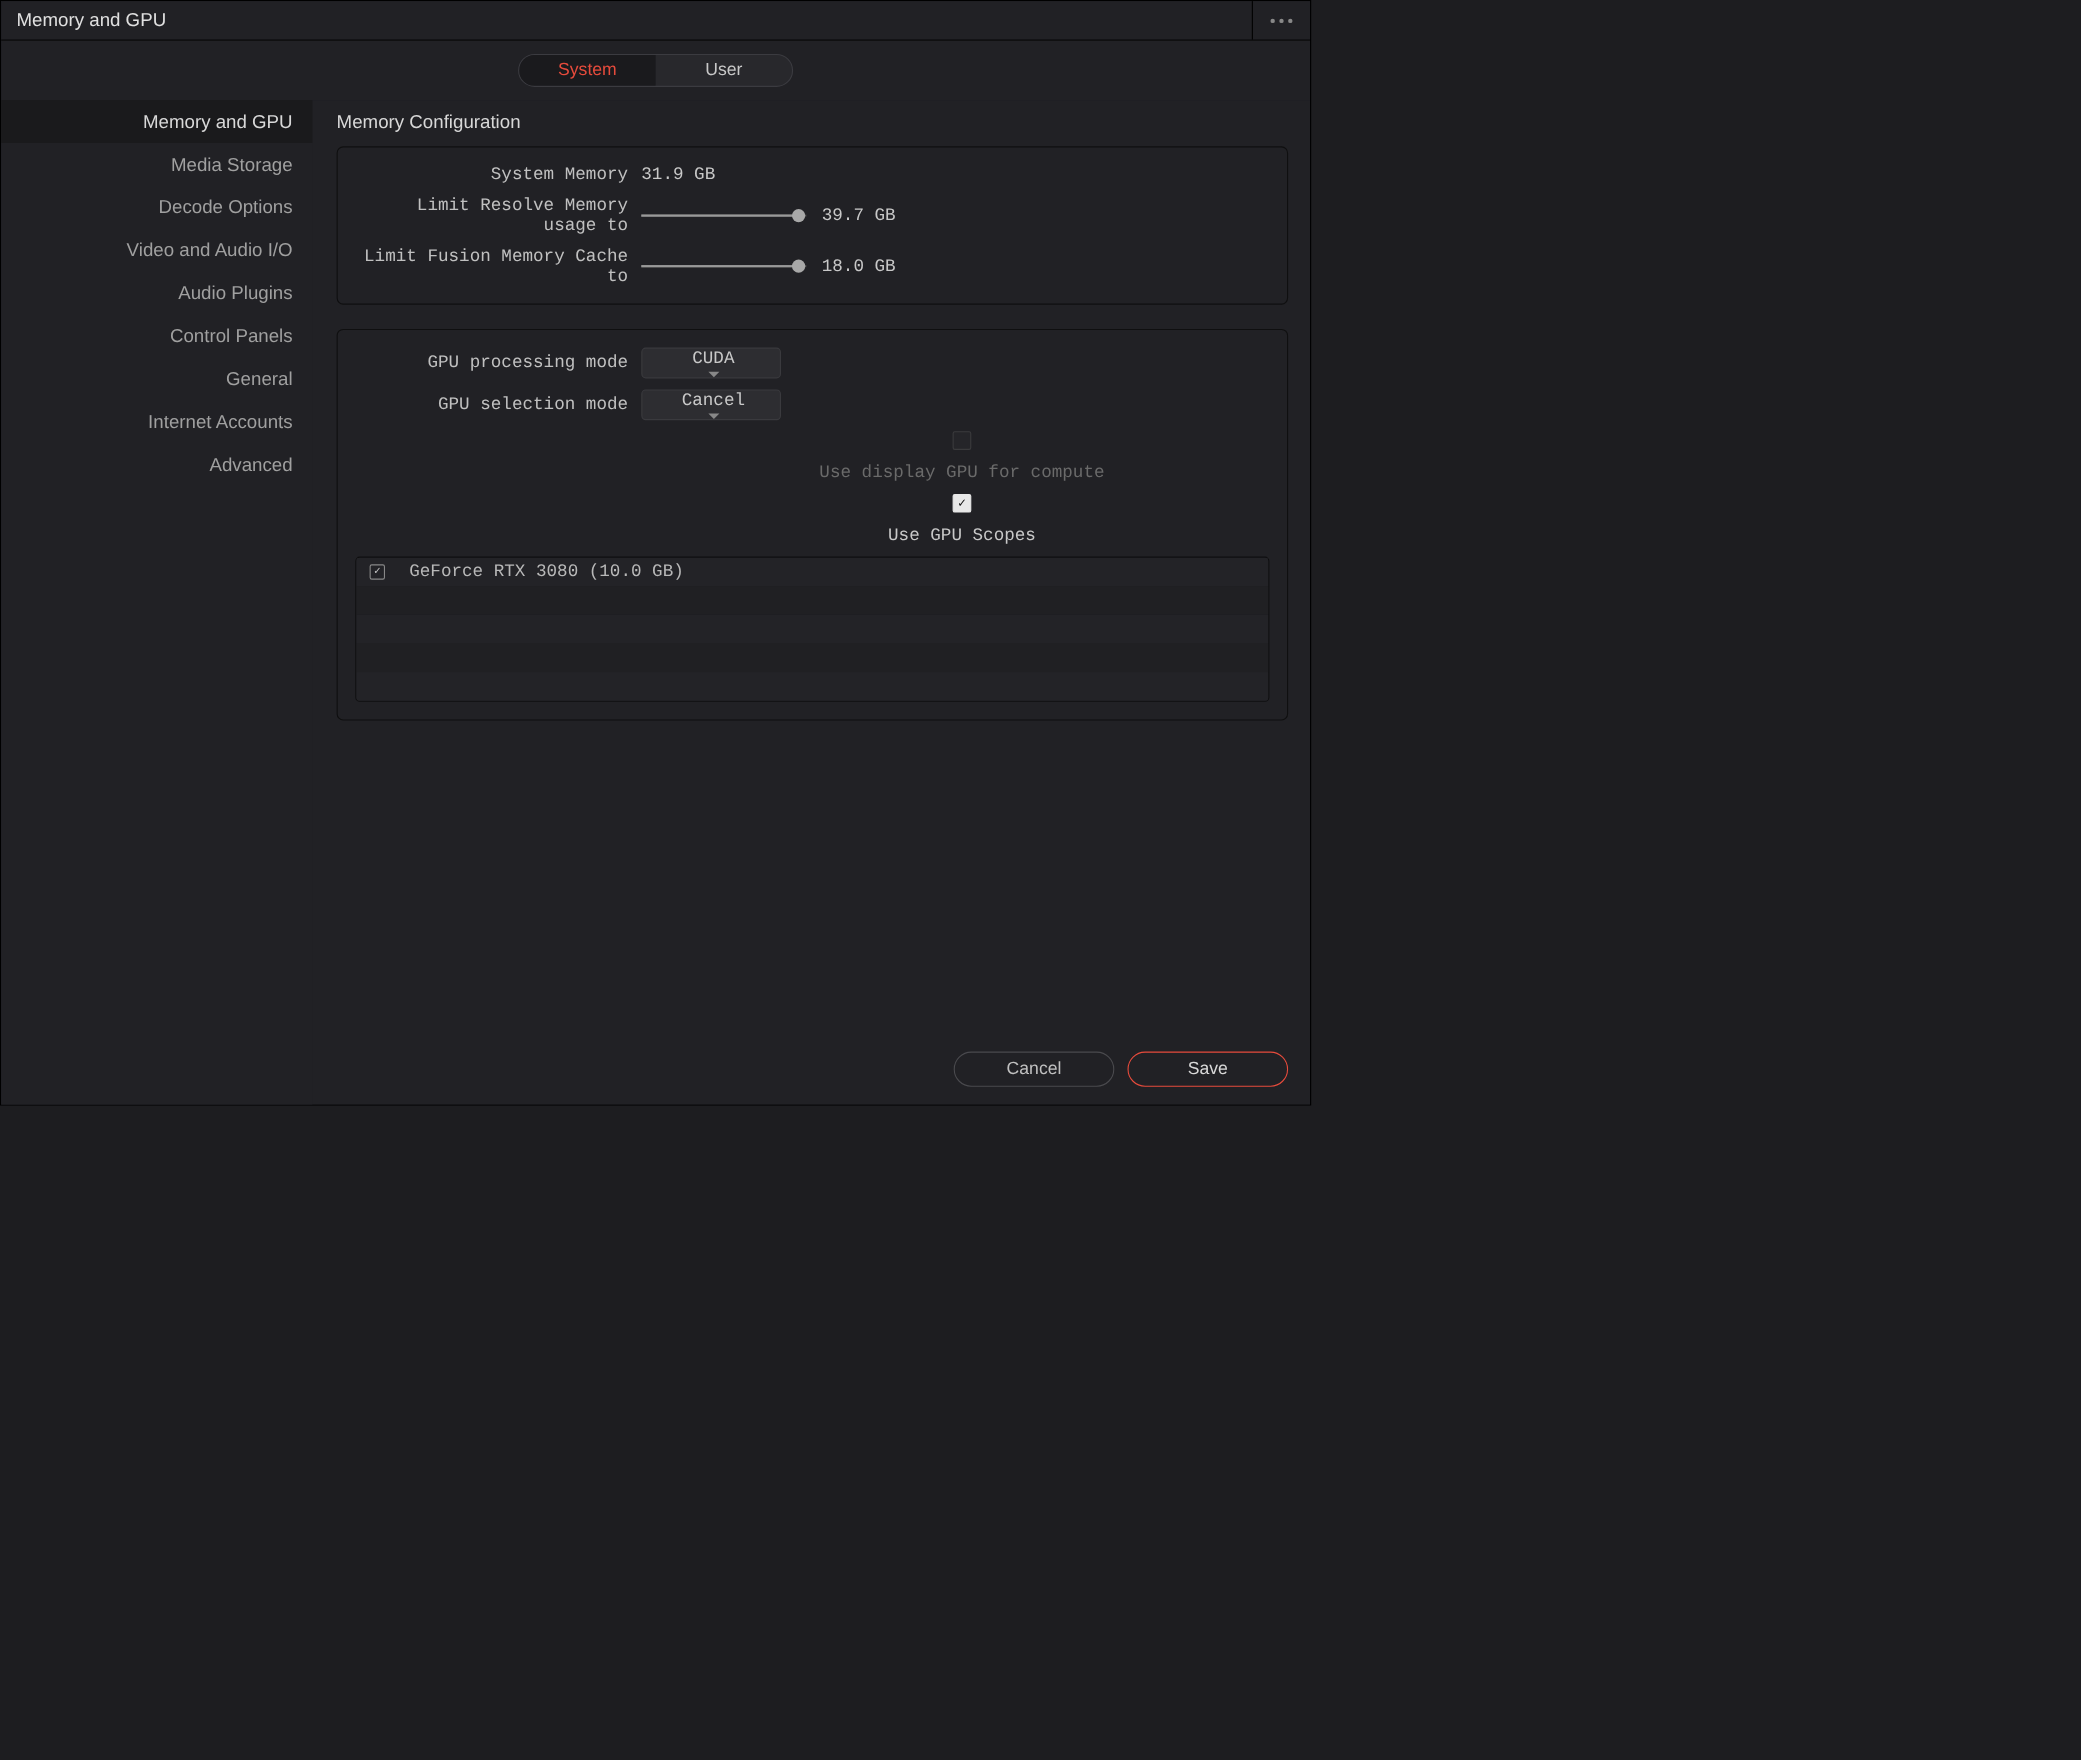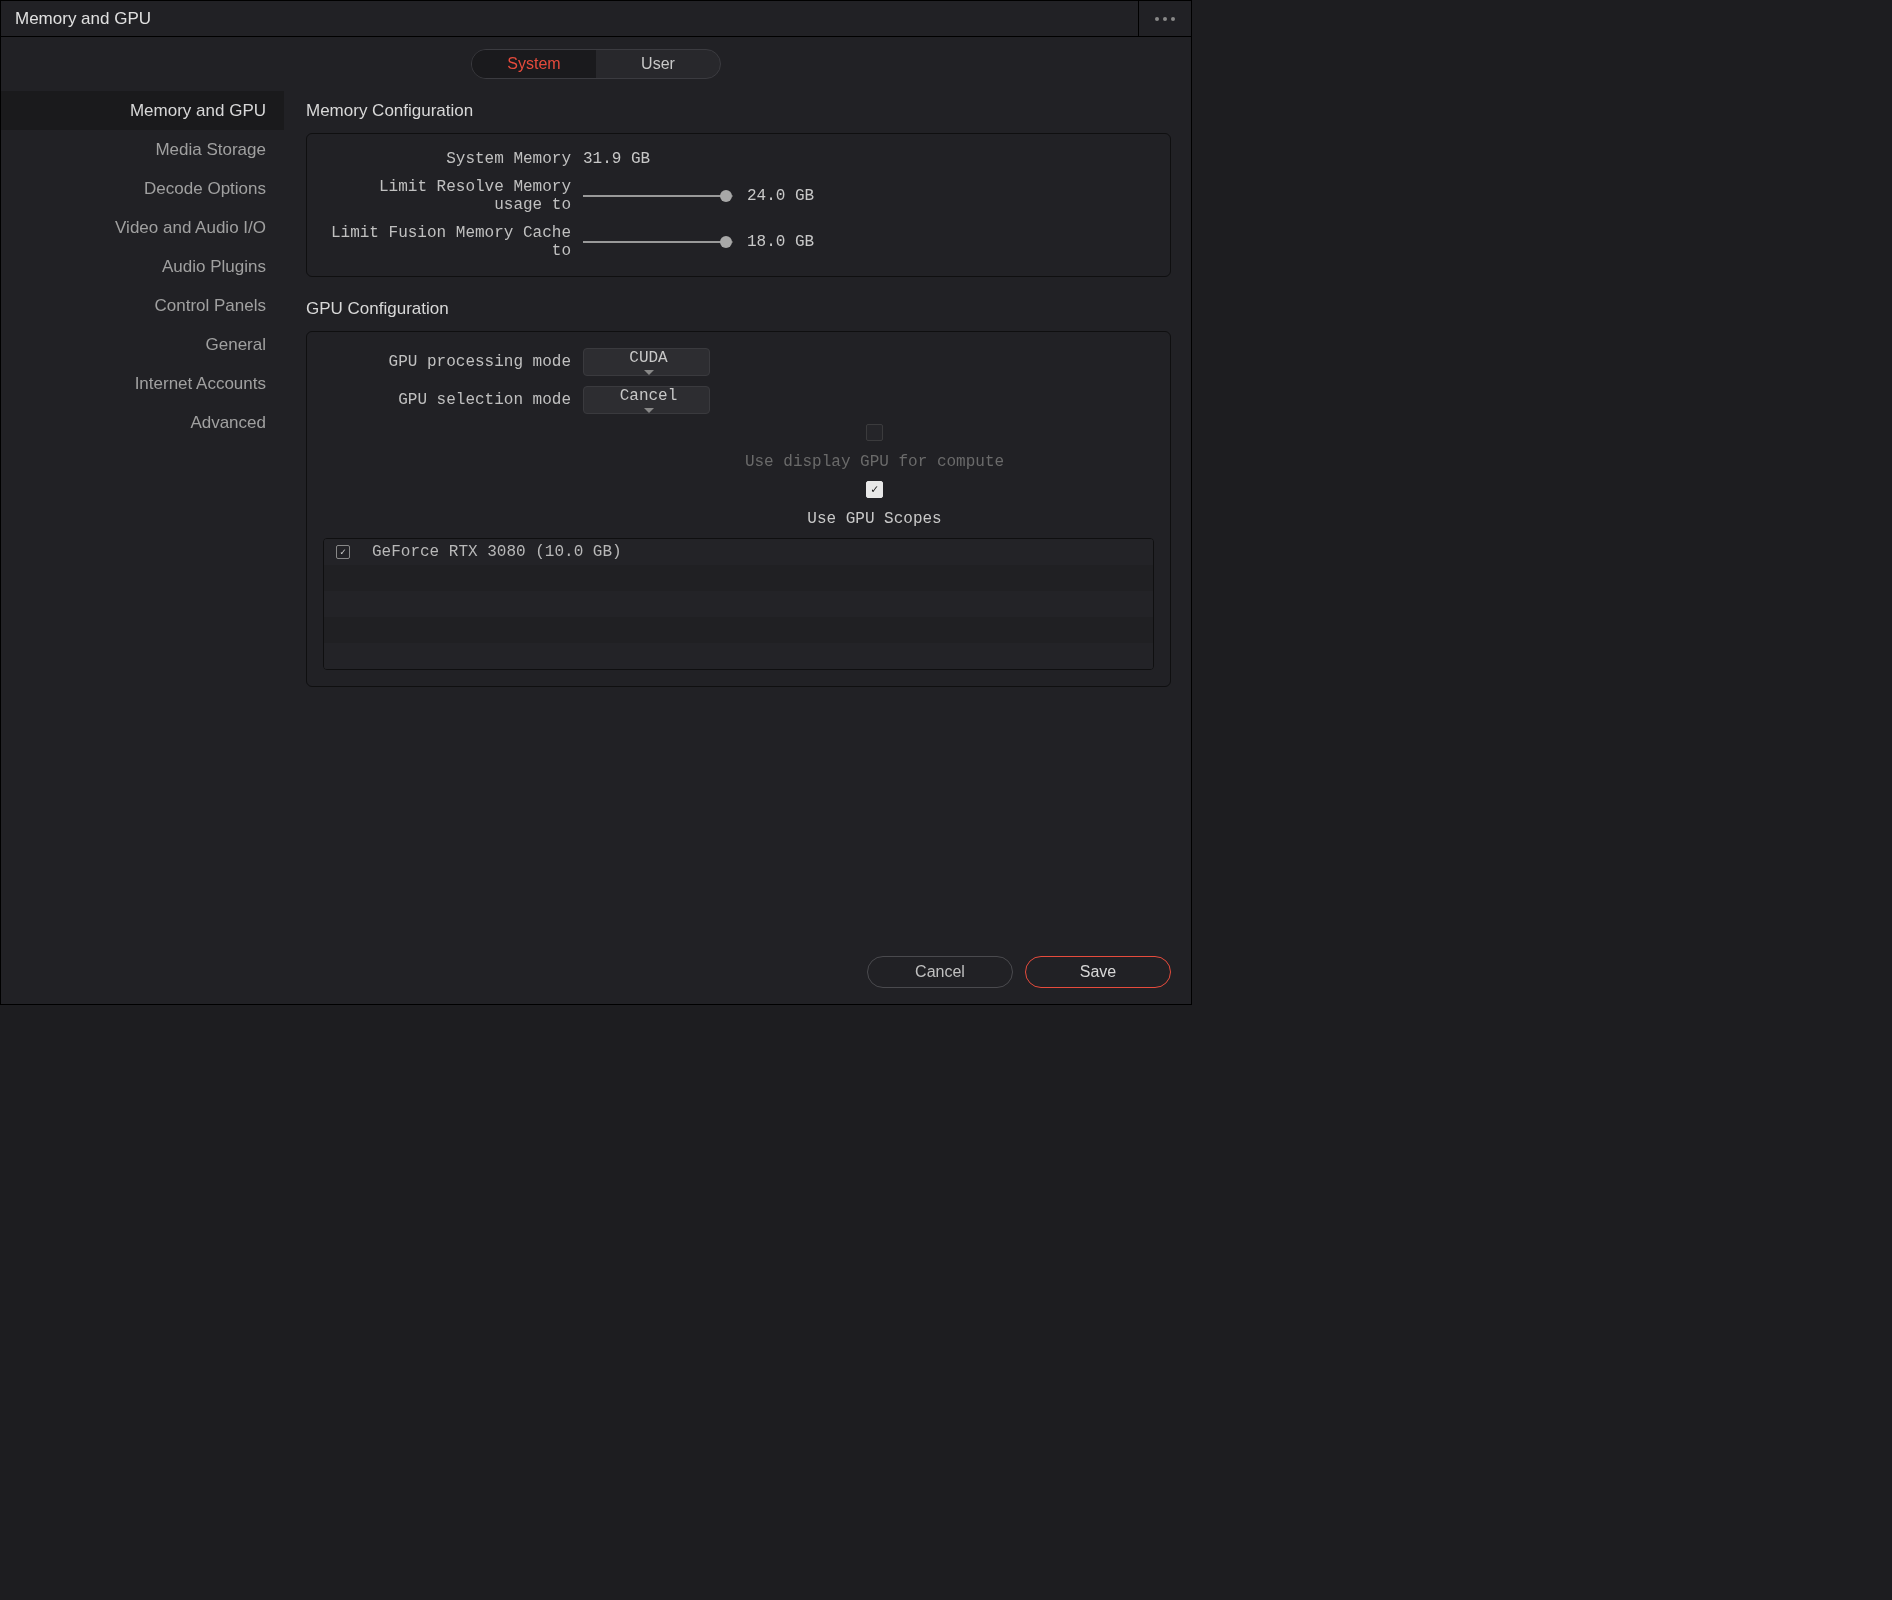--- a/index.html
+++ b/index.html
@@ -355,36 +355,35 @@
         <div class="label-col">System Memory</div>
         <div class="value-col">31.9 GB</div>
       </div>
       <div class="row">
         <div class="label-col">Limit Resolve Memory usage to</div>
         <div class="slider-col">
           <div class="slider">
             <div class="slider-fill" style="width:95%"></div>
             <div class="slider-thumb" style="left:95%"></div>
           </div>
-          <div class="value-col">24.0 GB</div>
+          <div class="value-col">39.7 GB</div>
         </div>
       </div>
       <div class="row">
         <div class="label-col">Limit Fusion Memory Cache to</div>
         <div class="slider-col">
           <div class="slider">
             <div class="slider-fill" style="width:95%"></div>
             <div class="slider-thumb" style="left:95%"></div>
           </div>
           <div class="value-col">18.0 GB</div>
         </div>
       </div>
     </div>
 
-    <div class="section-title">GPU Configuration</div>
     <div class="panel">
       <div class="row">
         <div class="label-col">GPU processing mode</div>
         <div class="dropdown">
           <span>CUDA</span>
           <span class="chevron"></span>
         </div>
       </div>
       <div class="row">
         <div class="label-col">GPU selection mode</div>

